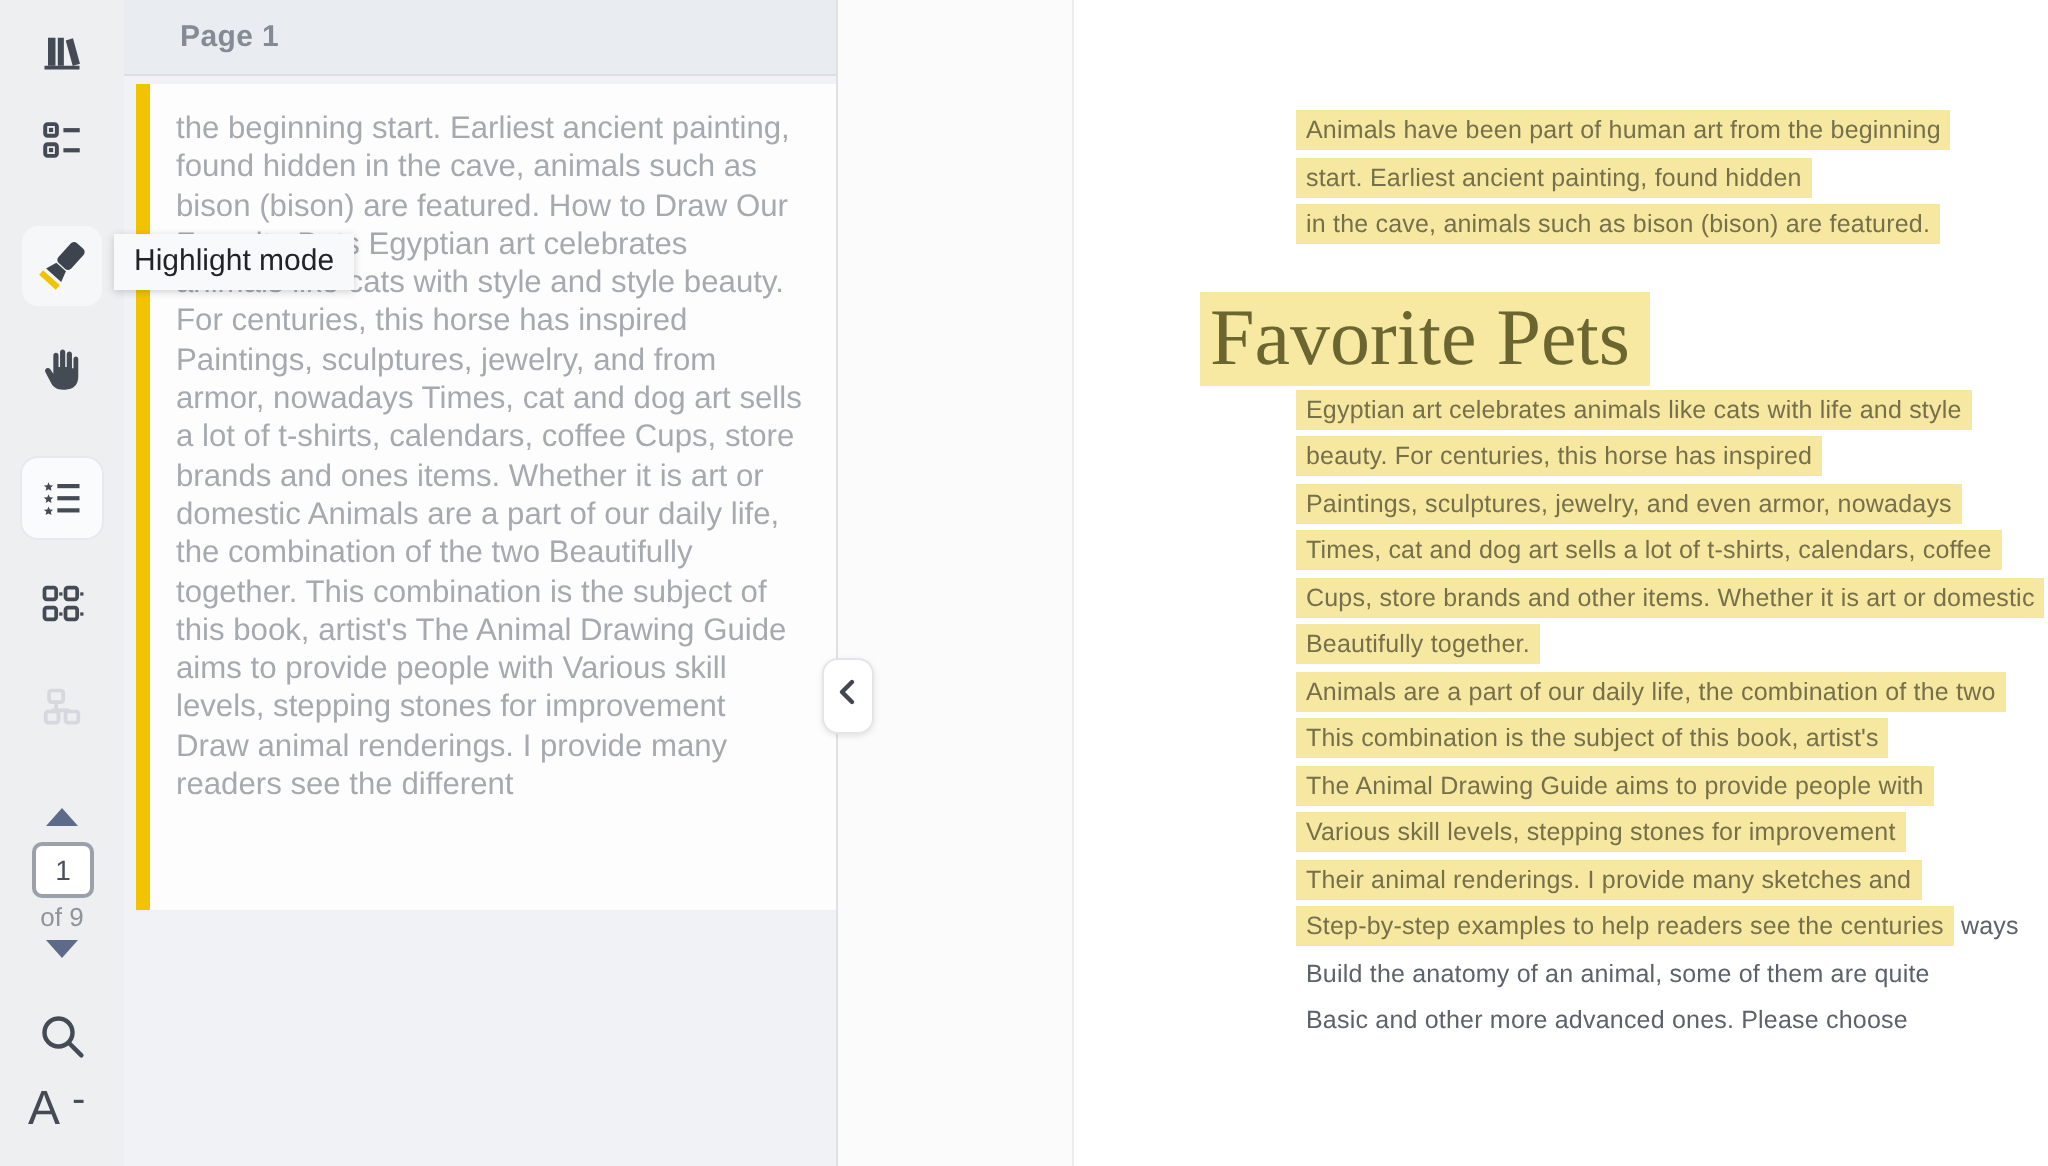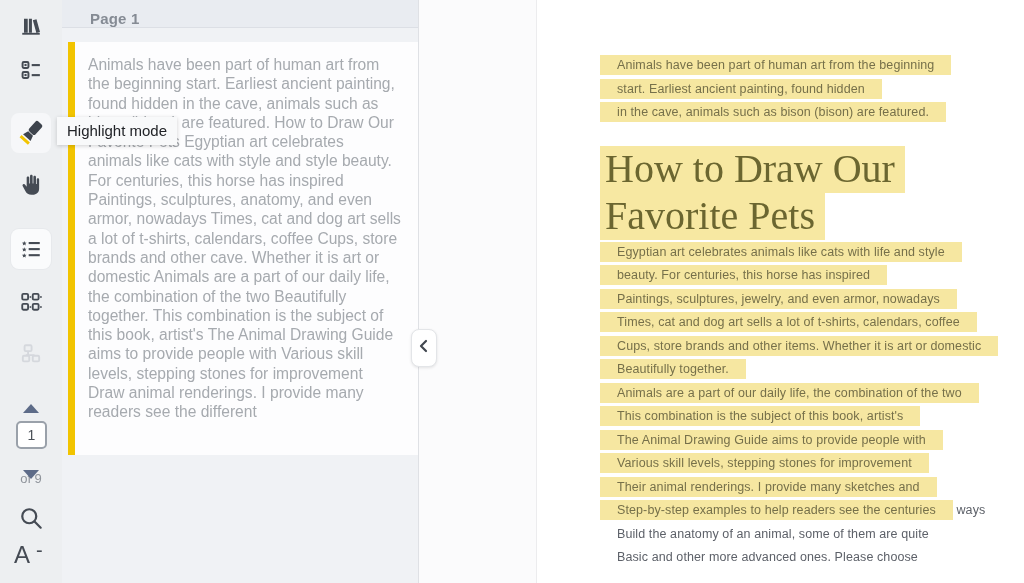--- a/index.html
+++ b/index.html
@@ -14,42 +14,42 @@
   .tool svg { display:block; }
   .ico-dark { fill:#454b54; }
   .ico-stroke { stroke:#454b54; fill:none; }
   .ico-faint { fill:none; stroke:#d5d8dd; }
 
   .tri { width:0; height:0; border-left:8px solid transparent; border-right:8px solid transparent; position:absolute; left:23px; cursor:pointer; }
   .tri-up { border-bottom:9px solid #5d6b88; top:404px; }
   .tri-down { border-top:9px solid #5d6b88; top:470px; }
 
   .page-input { position:absolute; left:16px; top:421px; width:31px; height:28px; border:2px solid #9aa1aa; border-radius:5px; background:#fff; text-align:center; font-size:14px; color:#4b5158; font-family:"Liberation Sans",sans-serif; }
-  .of-label { position:absolute; left:0; top:451px; width:62px; text-align:center; font-size:13px; color:#8f949b;margin-top:20px; }
+  .of-label { position:absolute; left:0; top:451px; width:62px; text-align:center; font-size:13px; color:#8f949b; }
 
   .font-dec { position:absolute; left:14px; top:541px; width:36px; height:32px; color:#454b54; font-size:24px; cursor:pointer; }
   .font-dec .minus { position:absolute; left:22px; top:-2px; font-size:20px; }
 
   
   .panel { position:absolute; left:62px; top:0; width:357px; height:583px; background:#f0f2f5; border-right:1px solid #dfe1e5; }
-  .panel-header { height:28px; background:#e9ecf1; border-bottom:1px solid #dcdfe5; font-size:15px; color:#858b94; line-height:38px; padding-left:28px; font-weight:bold; letter-spacing:.2px; }
+  .panel-header { height:38px; background:#e9ecf1; border-bottom:1px solid #dcdfe5; font-size:15px; color:#858b94; line-height:38px; padding-left:28px; font-weight:bold; letter-spacing:.2px; }
   .page-card { position:absolute; left:6px; top:42px; width:350px; height:413px; background:#fdfdfe; border-left:7px solid #f2c400; padding:13px 8px 0 13px; }
   .pc-line { font-size:15.6px; line-height:19.3px; color:#a6aaaf; white-space:nowrap; }
 
   
   .tooltip { position:absolute; left:57px; top:117px; background:#f8f9fa; color:#212327; font-size:15px; padding:5px 10px 6px 10px; box-shadow:0 1px 4px rgba(0,0,0,.18); z-index:30; white-space:nowrap; }
 
   
   .gap { position:absolute; left:419px; top:0; width:118px; height:583px; background:#fbfbfc; border-right:1px solid #ececee; }
   .collapse-btn { position:absolute; left:411px; top:329px; width:26px; height:38px; background:#ffffff; border:1px solid #e3e5e8; border-radius:8px; box-shadow:0 1px 3px rgba(0,0,0,.10); display:flex; align-items:center; justify-content:center; cursor:pointer; z-index:20; }
 
   
   .document { position:absolute; left:537px; top:0; width:487px; height:583px; background:#ffffff; padding:58px 0 0 63px; }
   .doc-line { height:23.5px; white-space:nowrap; font-size:12.5px; letter-spacing:.1px; color:#5d6169; }
-  .doc-line .line-main { padding:3px 17px; color:#5d6169; }
+  .doc-line .line-main { padding:3px 5px; color:#5d6169;margin-left:48px; }
   .doc-line .line-main.hl { background:#f6e7a1; color:#76704a; }
   .doc-line .line-tail { color:#5d6169; }
   .doc-heading { margin-top:16px; margin-bottom:6px; }
   .doc-heading .h-line { height:47px; white-space:nowrap; }
   .doc-heading .h-span { font-family:"Liberation Serif", serif; font-size:40px; line-height:47px; color:#6b6630; background:#f7e8a2; padding:0 10px 2px 5px; }
 </style>
 </head>
 <body>
 
 <div class="sidebar">
@@ -151,41 +151,40 @@
 
   <div class="font-dec">
     <span><span>A</span><span class="minus">-</span></span>
   </div>
 </div>
 
 <div class="panel">
   <div class="panel-header">Page 1</div>
   <div class="page-card">
 
-      <div class="pc-line">Animals have been part of human art from</div>
 
       <div class="pc-line">the beginning start. Earliest ancient painting,</div>
 
       <div class="pc-line">found hidden in the cave, animals such as</div>
 
       <div class="pc-line">bison (bison) are featured. How to Draw Our</div>
 
       <div class="pc-line">Favorite Pets Egyptian art celebrates</div>
 
       <div class="pc-line">animals like cats with style and style beauty.</div>
 
       <div class="pc-line">For centuries, this horse has inspired</div>
 
-      <div class="pc-line">Paintings, sculptures, anatomy, and even</div>
+      <div class="pc-line">Paintings, sculptures, jewelry, and from</div>
 
       <div class="pc-line">armor, nowadays Times, cat and dog art sells</div>
 
       <div class="pc-line">a lot of t-shirts, calendars, coffee Cups, store</div>
 
-      <div class="pc-line">brands and other cave. Whether it is art or</div>
+      <div class="pc-line">brands and ones items. Whether it is art or</div>
 
       <div class="pc-line">domestic Animals are a part of our daily life,</div>
 
       <div class="pc-line">the combination of the two Beautifully</div>
 
       <div class="pc-line">together. This combination is the subject of</div>
 
       <div class="pc-line">this book, artist's The Animal Drawing Guide</div>
 
       <div class="pc-line">aims to provide people with Various skill</div>
@@ -215,21 +214,20 @@
   <div>
 
       <div class="doc-line"><span class="line-main hl">Animals have been part of human art from the beginning</span><span class="line-tail"></span></div>
 
       <div class="doc-line"><span class="line-main hl">start. Earliest ancient painting, found hidden</span><span class="line-tail"></span></div>
 
       <div class="doc-line"><span class="line-main hl">in the cave, animals such as bison (bison) are featured.</span><span class="line-tail"></span></div>
     </div>
 
   <div class="doc-heading">
-    <div class="h-line"><span class="h-span">How to Draw Our</span></div>
     <div class="h-line"><span class="h-span">Favorite Pets</span></div>
   </div>
 
   <div>
 
       <div class="doc-line"><span class="line-main hl">Egyptian art celebrates animals like cats with life and style</span><span class="line-tail"></span></div>
 
       <div class="doc-line"><span class="line-main hl">beauty. For centuries, this horse has inspired</span><span class="line-tail"></span></div>
 
       <div class="doc-line"><span class="line-main hl">Paintings, sculptures, jewelry, and even armor, nowadays</span><span class="line-tail"></span></div>

